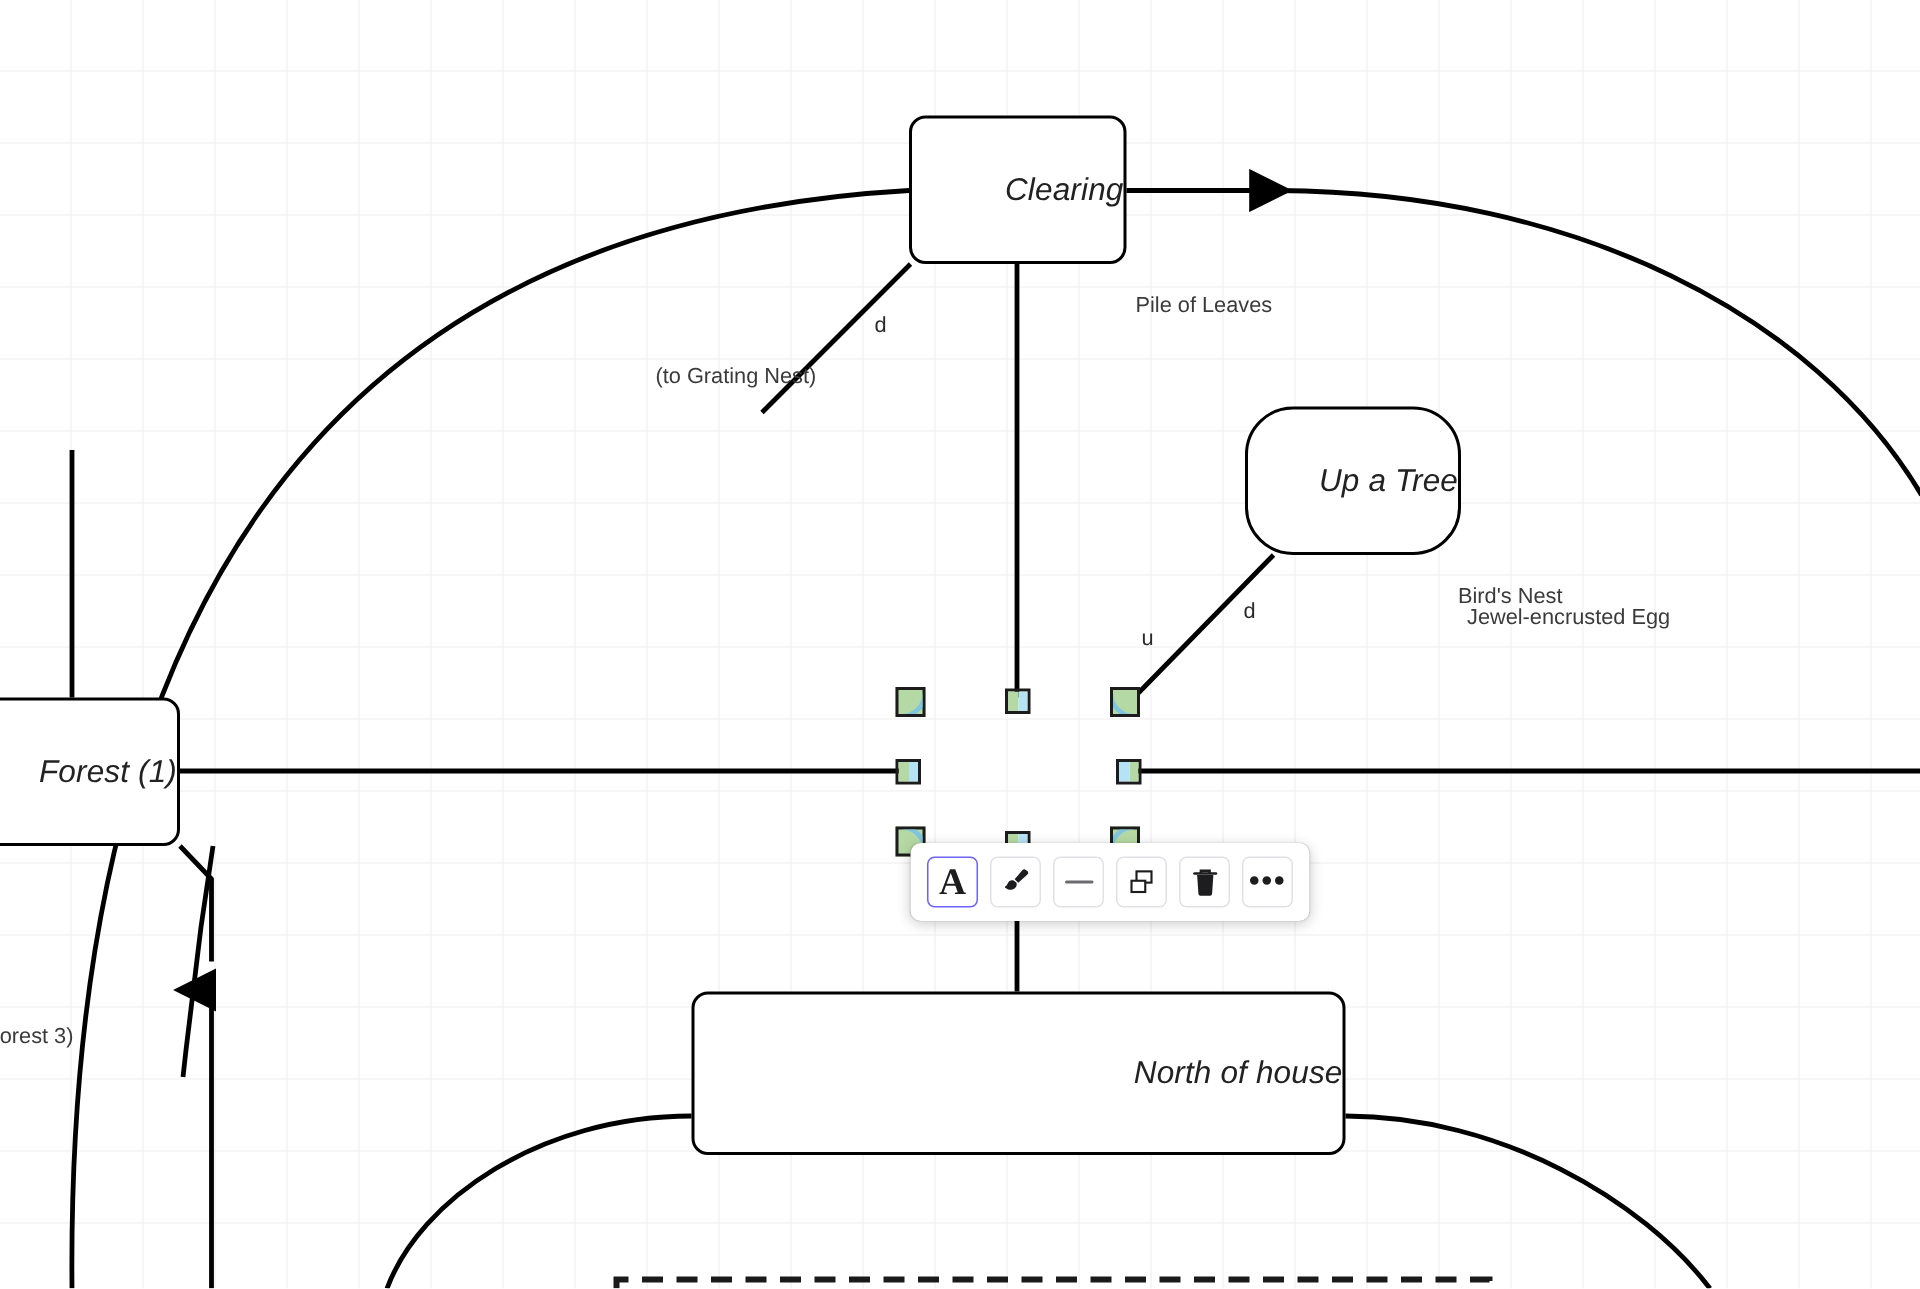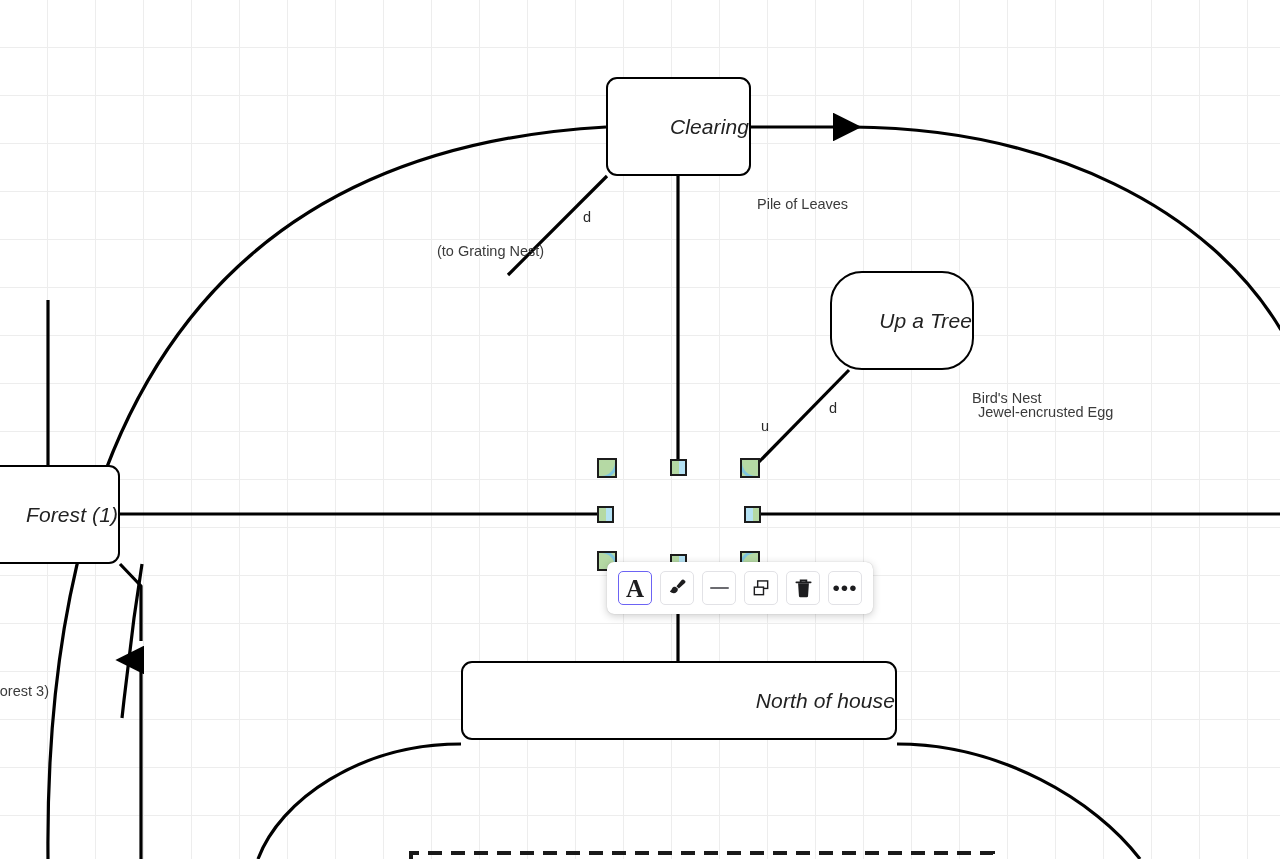--- a/index.html
+++ b/index.html
@@ -184,21 +184,21 @@
 
   <div class="node" style="left:830px; top:271px; width:144px; height:99px;border-radius:32px;">
     <span>Up a Tree</span>
   </div>
 
   <div class="node" style="left:-62px; top:465px; width:182px; height:99px;">
     <span style="margin-left:26px;">Forest (1)</span>
   </div>
 
 
-  <div class="node" style="left:461px; top:661px; width:436px; height:79px;">
+  <div class="node" style="left:461px; top:661px; width:436px; height:109px;">
     <span>North of house</span>
   </div>
 
   <div class="free-label" style="left:721px; top:196px;margin-left:36px;">Pile of Leaves</div>
   <div class="free-label" style="left:437px; top:243px;">(to Grating Nest)</div>
   <div class="free-label" style="left:962px; top:390px;margin-left:10px;">Bird's Nest</div>
   <div class="free-label" style="left:978px; top:388px;margin-top:16px;">Jewel-encrusted Egg</div>
   <div class="free-label" style="left:-30px; top:683px;">(to Forest 3)</div>
 
   <div class="edge-label" style="left:583px; top:209px;">d</div>

